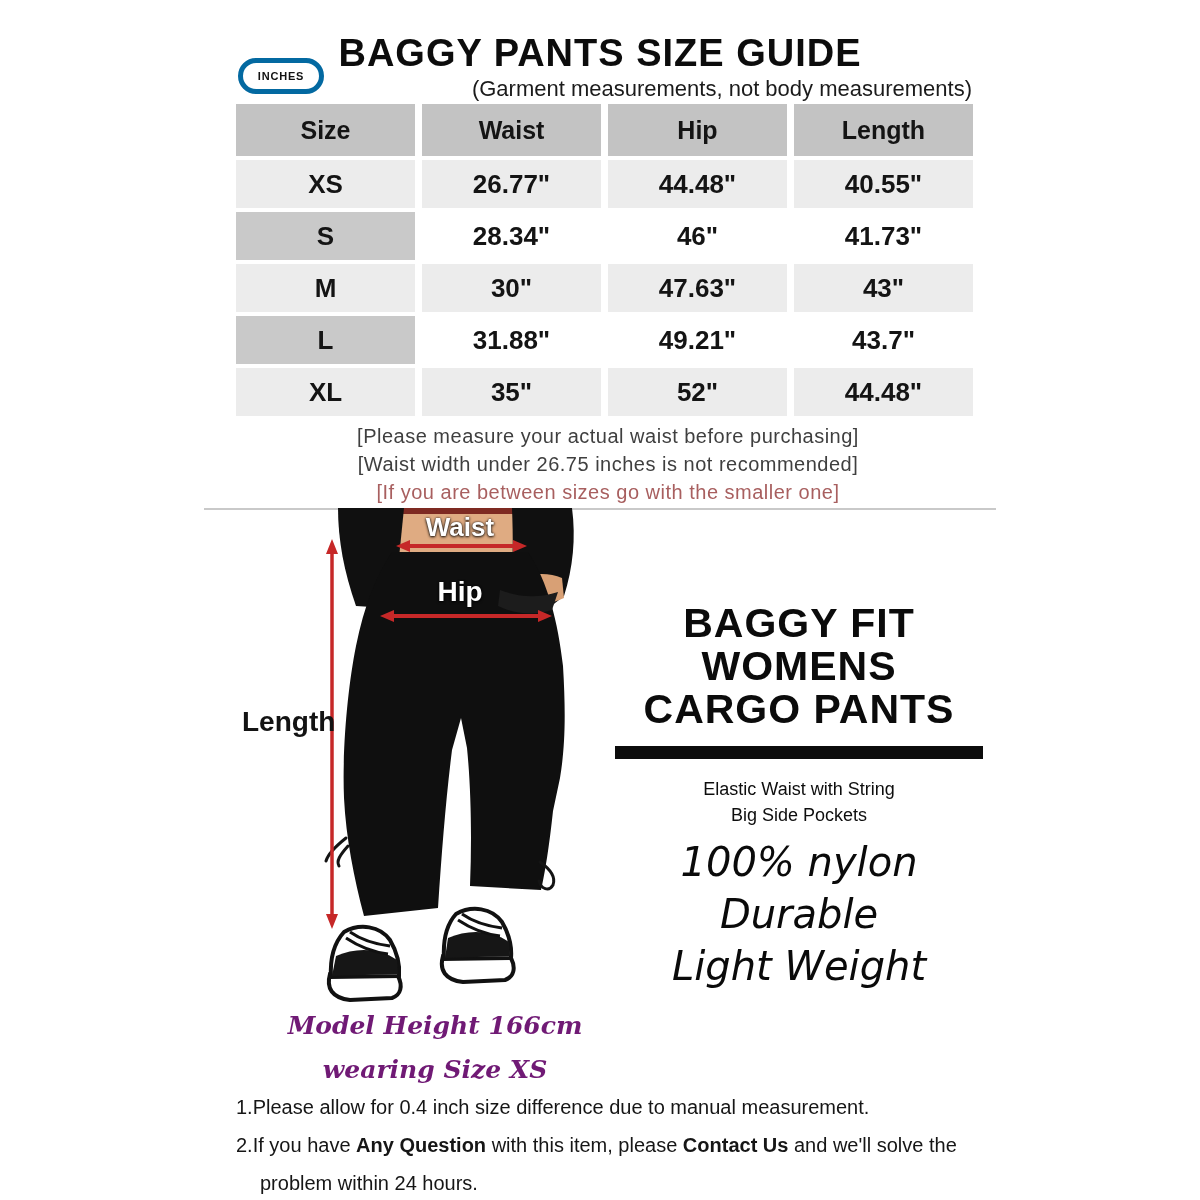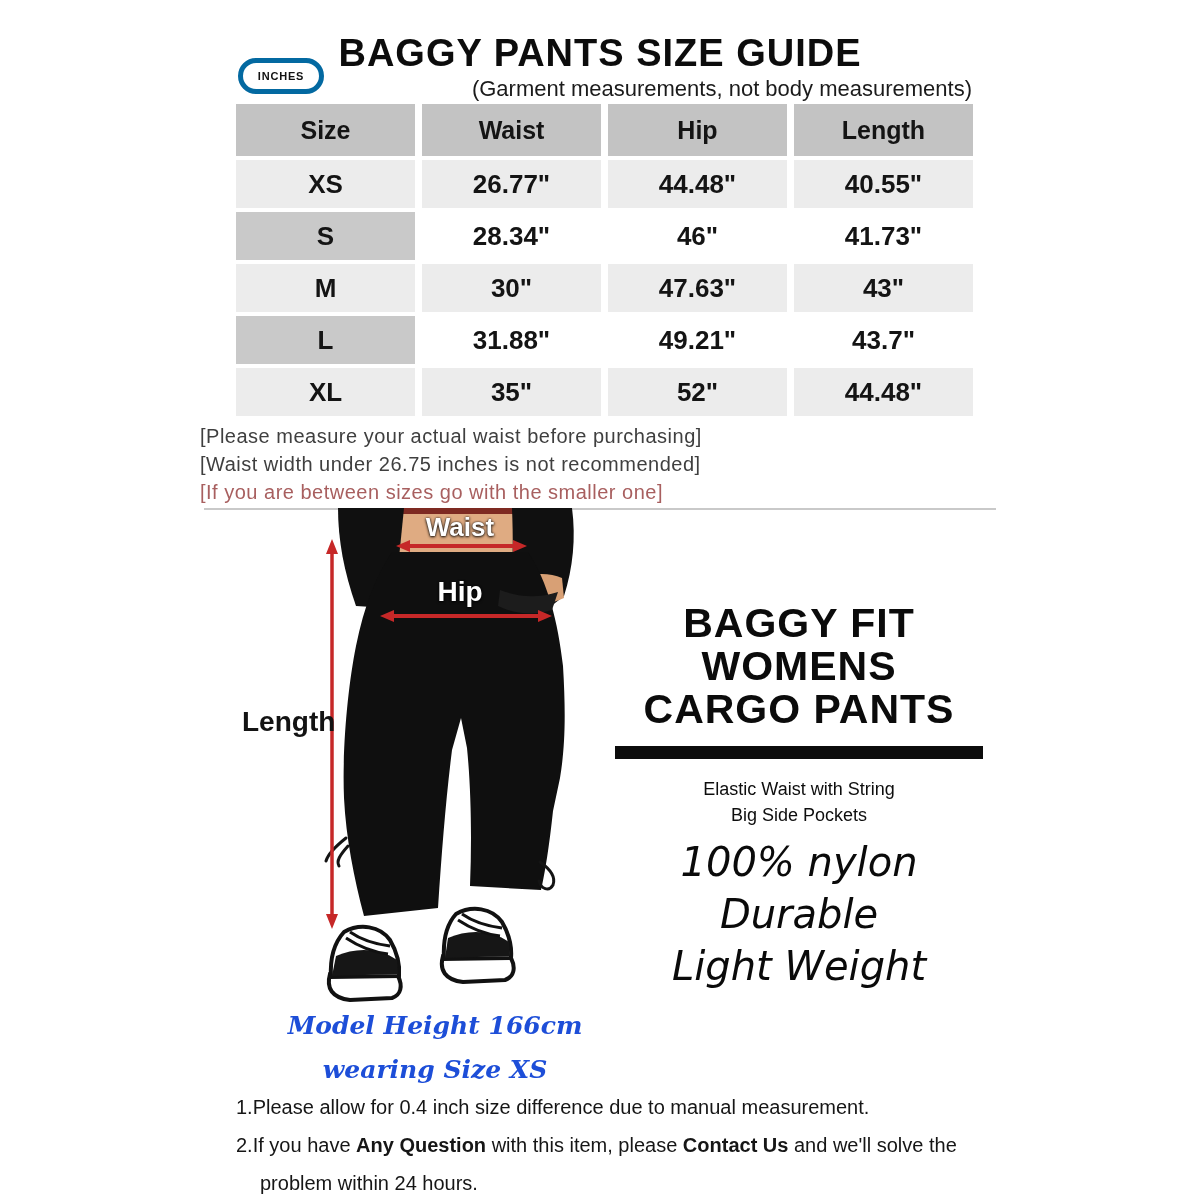--- a/index.html
+++ b/index.html
@@ -29,21 +29,21 @@
   }
   .size-table .cell {
     height:48px; display:flex; align-items:center; justify-content:center;
     font-size:26px; font-weight:bold; color:#141414; background:#ffffff;
   }
   .size-table .cell.h  { height:52px; background:#c3c3c3; font-size:25px; }
   .size-table .cell.lt { background:#ececec; }
   .size-table .cell.dk { background:#c9c9c9; }
   
   .bracket-notes {
-    position:absolute; left:200px; top:422px; width:800px; text-align:left;
+    position:absolute; left:208px; top:422px; width:800px; text-align:center;
     font-size:20px; line-height:28px; color:#3f3f3f; letter-spacing:0.5px;
   }
   .bracket-notes .red { color:#a85f5f; }
   
   .divider {
     position:absolute; left:204px; top:508px; width:792px; height:2px; background:#c9c9c9;
   }
   
   .model-wrap { position:absolute; left:300px; top:506px; width:300px; height:500px; }
   .model-wrap svg { position:absolute; left:0; top:0; }
@@ -52,21 +52,21 @@
     text-shadow:0 1px 3px rgba(0,0,0,0.9), 0 0 2px rgba(0,0,0,0.8);
   }
   .waist-label { left:60px;  top:6px;  width:200px; font-size:26px; }
   .hip-label   { left:60px;  top:70px; width:200px; font-size:28px; }
   .length-label {
     position:absolute; left:242px; top:706px; font-size:28px; font-weight:bold; color:#131313;
   }
   .model-caption {
     position:absolute; left:260px; top:1004px; width:350px; text-align:center;
     font-family:"DejaVu Serif", serif; font-style:italic; font-weight:bold;
-    font-size:25px; color:#1d4ed8; line-height:44px;
+    font-size:25px; color:#701a75; line-height:44px;
   }
   
   .product-col { position:absolute; left:608px; top:602px; width:382px; text-align:center; }
   .product-title { font-size:41px; font-weight:bold; line-height:1.05; letter-spacing:1px; color:#0b0b0b; }
   .product-bar { width:368px; height:13px; background:#0c0c0c; margin:15px auto 0; }
   .product-features { margin-top:17px; font-size:18px; font-weight:normal; line-height:1.45; color:#0d0d0d; }
   .product-material {
     margin-top:8px; font-family:"DejaVu Sans", sans-serif; font-style:italic;
     font-size:40px; line-height:1.3; color:#0a0a0a;
   }

